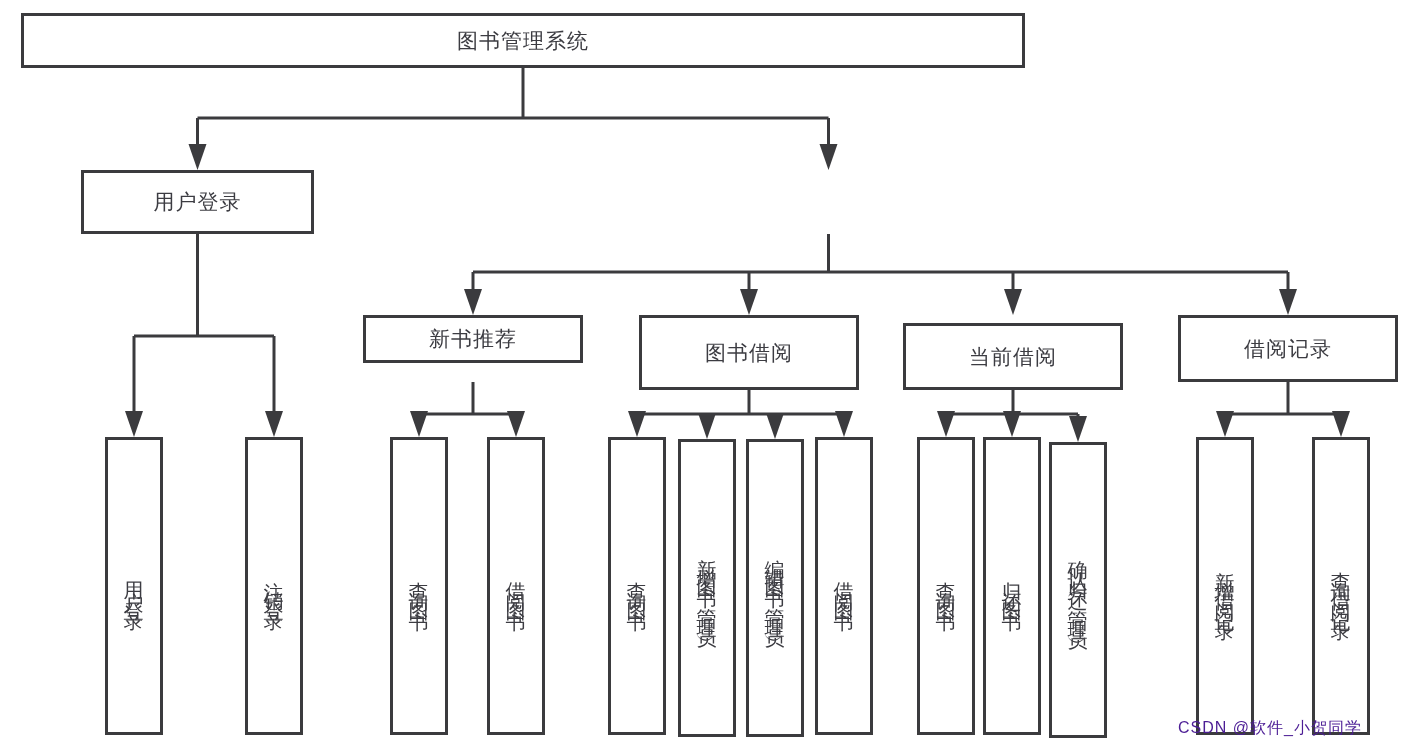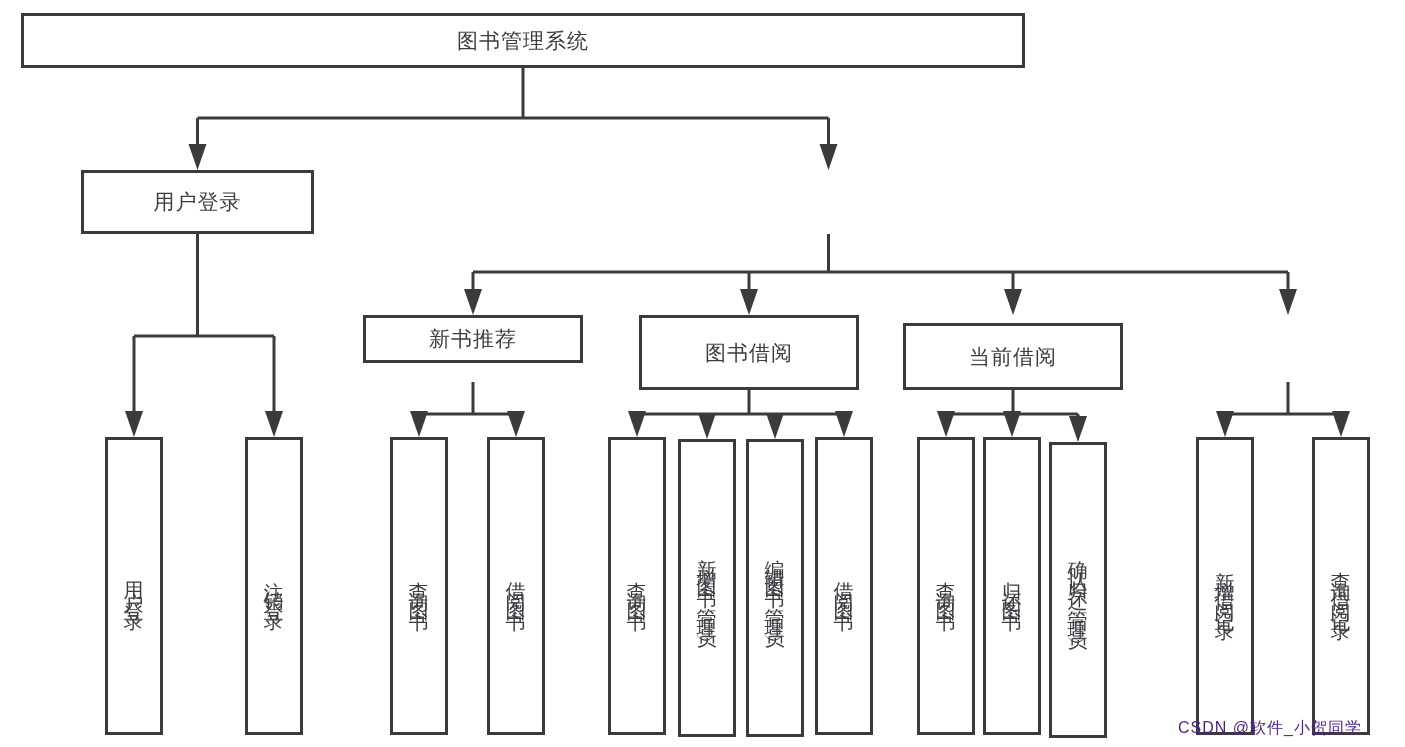--- a/index.html
+++ b/index.html
@@ -101,20 +101,23 @@
 
   <div class="hbox" style="left:363px; top:315px; width:220px; height:48px;">
     <span>新书推荐</span>
   </div>
   <div class="hbox" style="left:639px; top:315px; width:220px; height:75px;">
     <span>图书借阅</span>
   </div>
   <div class="hbox" style="left:903px; top:315px; width:220px; height:67px;margin-top:8px;">
     <span>当前借阅</span>
   </div>
+  <div class="hbox" style="left:1178px; top:315px; width:220px; height:67px;">
+    <span>借阅记录</span>
+  </div>
 
   <div class="vbox" style="left:105px; top:437px; height:298px;">
     <span>用户登录</span>
   </div>
   <div class="vbox" style="left:245px; top:437px; height:298px;">
     <span>注销登录</span>
   </div>
 
   <div class="vbox" style="left:390px; top:437px; height:298px;">
     <span>查询图书</span>

